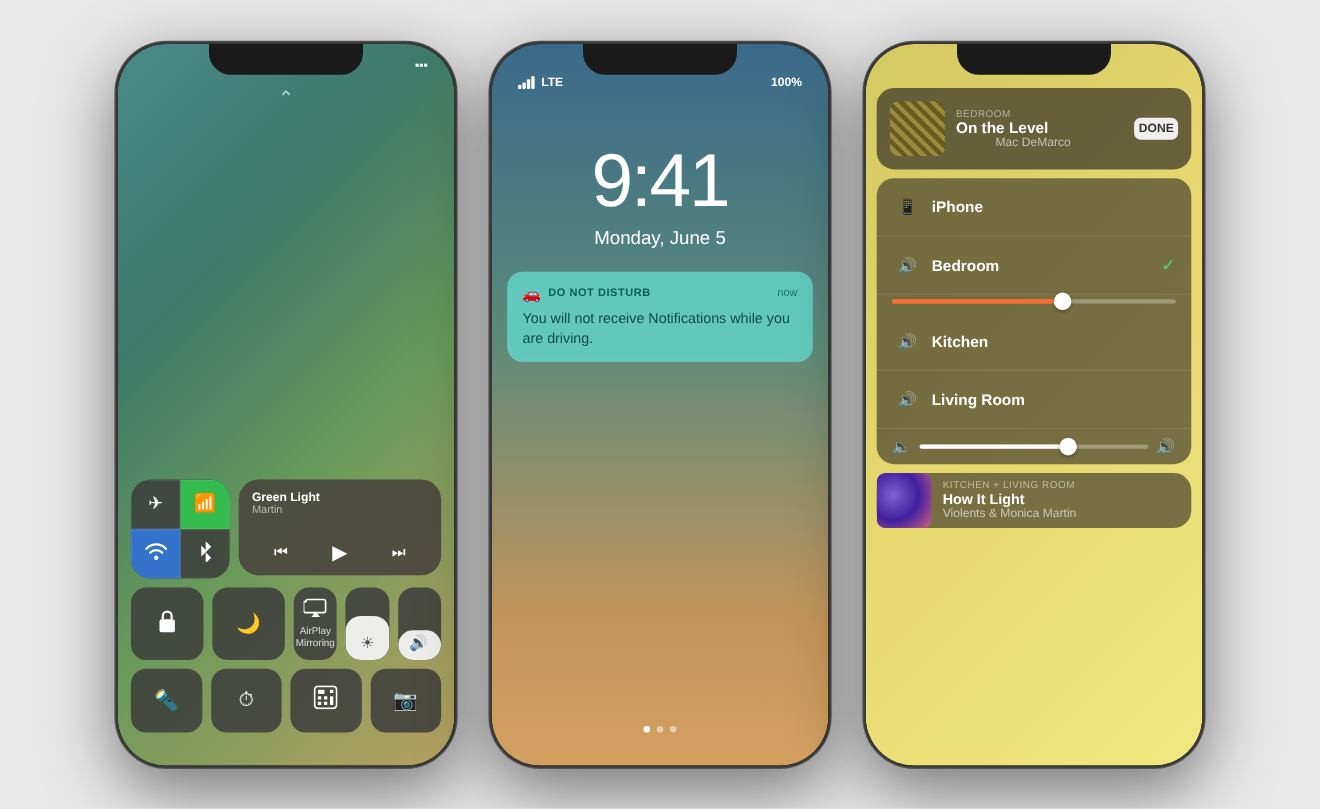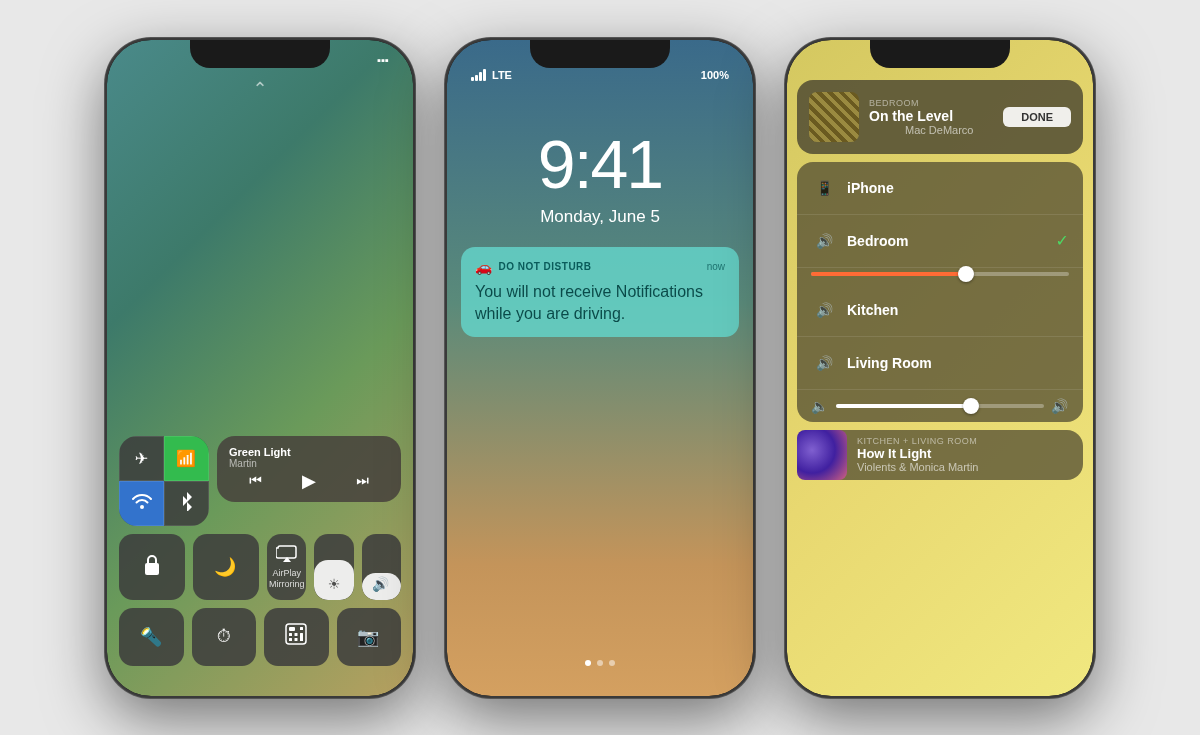--- a/index.html
+++ b/index.html
@@ -122,21 +122,21 @@
     .cc-conn-btn.active-blue { background: rgba(50,120,220,0.9); }
 
     .cc-music {
       flex: 1;
       background: rgba(70,65,60,0.85);
       border-radius: 18px;
       padding: 10px 12px;
       display: flex;
       flex-direction: column;
       justify-content: space-between;
-      height: 66px;
+      height: 87px;
     }
 
     .music-title { font-size: 11px; font-weight: 600; color: white; }
     .music-artist { font-size: 10px; color: rgba(255,255,255,0.6); }
     .music-controls { display: flex; align-items: center; justify-content: space-around; }
     .music-btn { color: white; font-size: 14px; }
 
     .cc-mid-row {
       display: flex;
       gap: 8px;
@@ -260,21 +260,21 @@
       display: flex;
       align-items: center;
       justify-content: space-between;
       margin-bottom: 6px;
     }
 
     .dnd-title-row { display: flex; align-items: center; gap: 6px; }
     .dnd-icon { font-size: 14px; }
     .dnd-title { font-size: 10px; font-weight: 700; color: rgba(0,80,80,0.9); letter-spacing: 0.5px; text-transform: uppercase; }
     .dnd-time { font-size: 10px; color: rgba(0,80,80,0.7); }
-    .dnd-body { font-size: 16px; color: rgba(0,60,60,0.9); line-height: 1.4; }
+    .dnd-body { font-size: 13px; color: rgba(0,60,60,0.9); line-height: 1.4; }
 
     .lock-dots {
       position: absolute;
       bottom: 30px;
       left: 50%;
       transform: translateX(-50%);
       display: flex;
       gap: 6px;
     }
 
@@ -332,21 +332,21 @@
       background: repeating-linear-gradient(45deg, #6a5a20 0, #6a5a20 4px, #9a8a40 4px, #9a8a40 8px);
     }
 
     .np-info { flex: 1; }
     .np-room { font-size: 9px; color: rgba(255,255,255,0.5); text-transform: uppercase; letter-spacing: 0.5px; }
     .np-title { font-size: 14px; font-weight: 600; color: white; }
     .np-artist { font-size: 11px; color: rgba(255,255,255,0.6); padding-left: 36px; }
     .np-done {
       background: rgba(255,255,255,0.9);
       border-radius: 6px;
-      padding: 4px 18px;
+      padding: 4px 4px;
       font-size: 11px;
       font-weight: 600;
       color: #333;
     }
 
     .airplay-devices {
       background: rgba(80,75,50,0.75);
       border-radius: 16px;
       overflow: hidden;
     }

